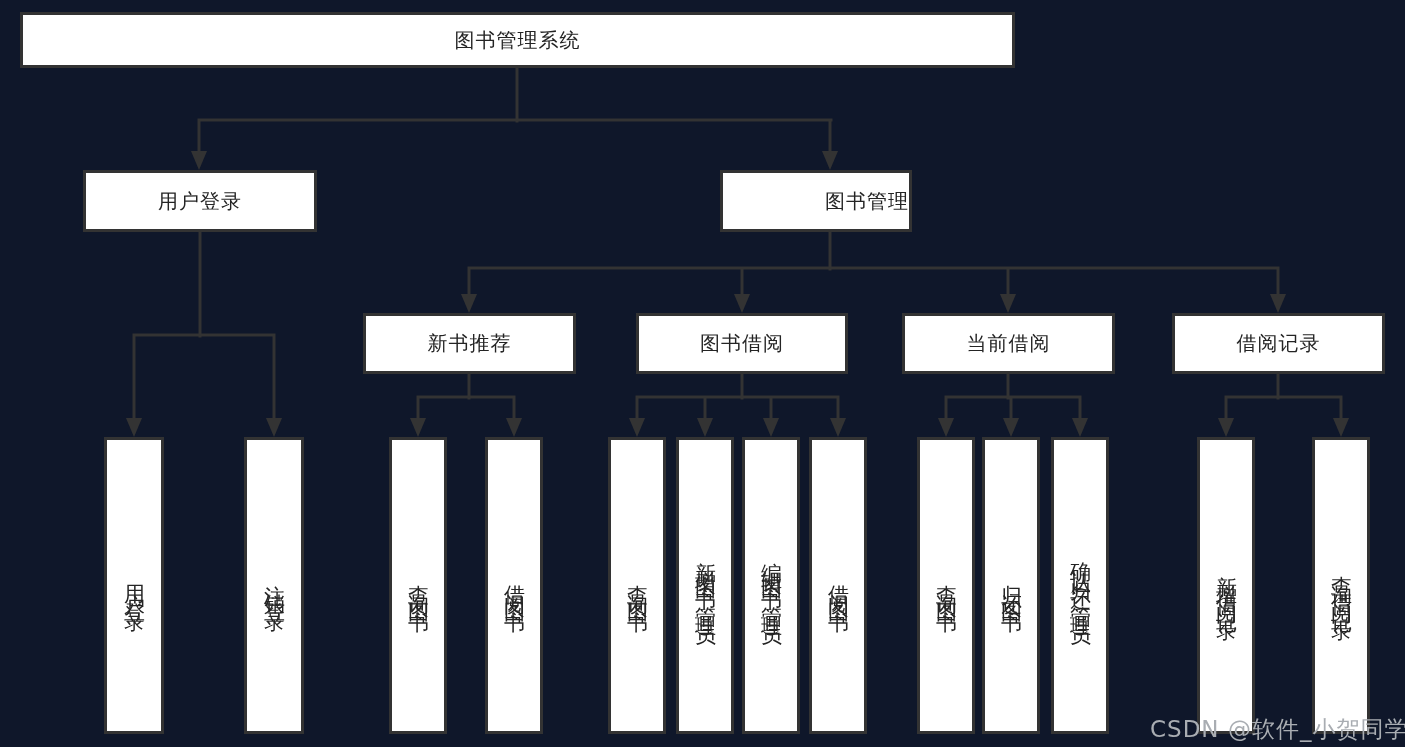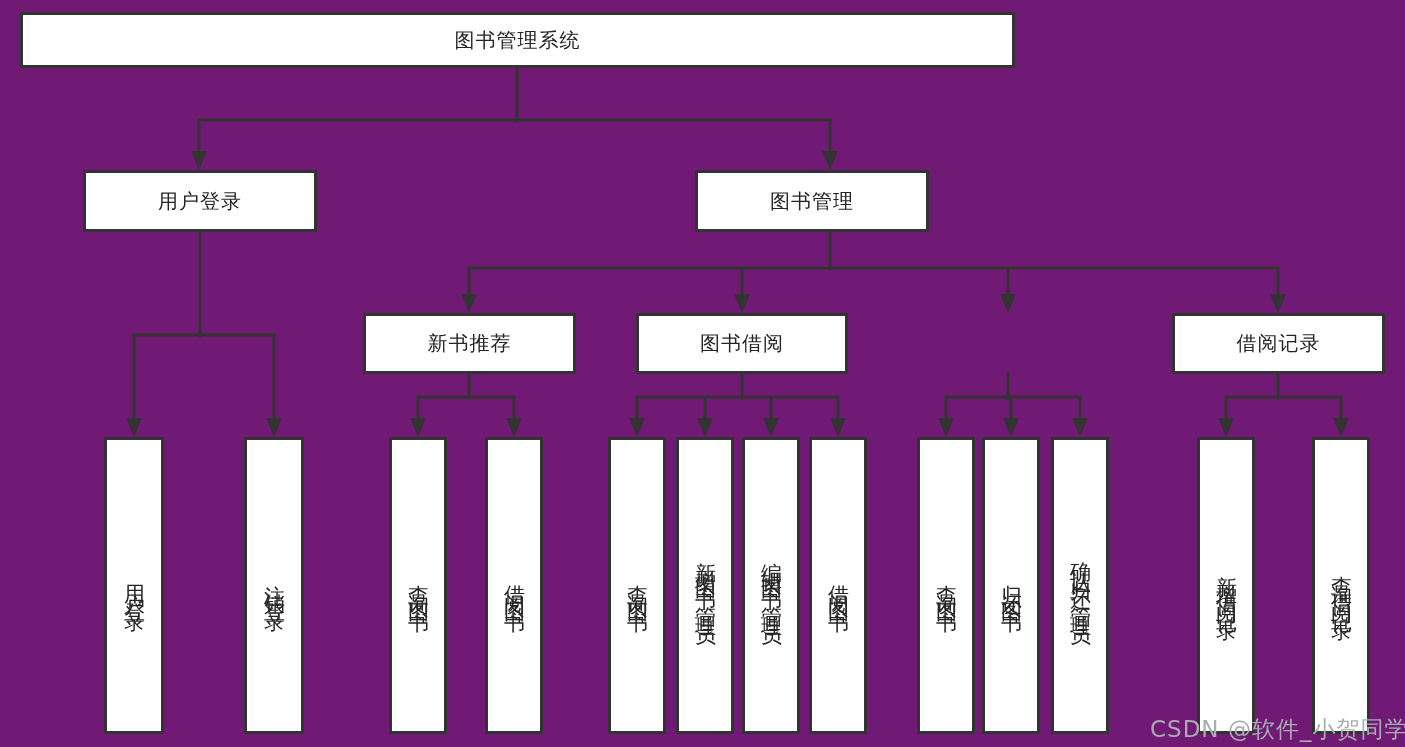--- a/index.html
+++ b/index.html
@@ -1,19 +1,19 @@
 <!DOCTYPE html>
 <html><head>
 <meta charset="utf-8">
 <style>
   html,body{margin:0;padding:0;background:#ffffff;}
   .stage{
     position:relative;
     width:1405px;height:747px;
-    background:#701a75;
+    background:#0f172a;
     font-family:"DejaVu Sans","Liberation Sans",sans-serif;
     overflow:hidden;
   }
   .node{
     position:absolute;
     box-sizing:border-box;
     border:3px solid #333333;
     background:#ffffff;
     display:flex;
     align-items:center;
@@ -105,29 +105,32 @@
     </g>
   </svg>
 
   <div class="node h-node" style="left:20px;top:12px;width:995px;height:56px;">
     <span>图书管理系统</span>
   </div>
 
   <div class="node h-node" style="left:83px;top:170px;width:234px;height:62px;">
     <span>用户登录</span>
   </div>
-  <div class="node h-node" style="left:695px;top:170px;width:234px;height:62px;">
+  <div class="node h-node" style="left:720px;top:170px;width:192px;height:62px;justify-content:flex-end;">
     <span>图书管理</span>
   </div>
 
   <div class="node h-node" style="left:636px;top:313px;width:212px;height:61px;">
     <span>图书借阅</span>
   </div>
   <div class="node h-node" style="left:363px;top:313px;width:213px;height:61px;">
     <span>新书推荐</span>
+  </div>
+  <div class="node h-node" style="left:902px;top:313px;width:213px;height:61px;">
+    <span>当前借阅</span>
   </div>
   <div class="node h-node" style="left:1172px;top:313px;width:213px;height:61px;">
     <span>借阅记录</span>
   </div>
 
   <div class="node leaf" style="left:104px;width:60px;">
     <span class="vtext">用户登录</span>
   </div>
   <div class="node leaf" style="left:244px;width:60px;">
     <span class="vtext">注销登录</span>

